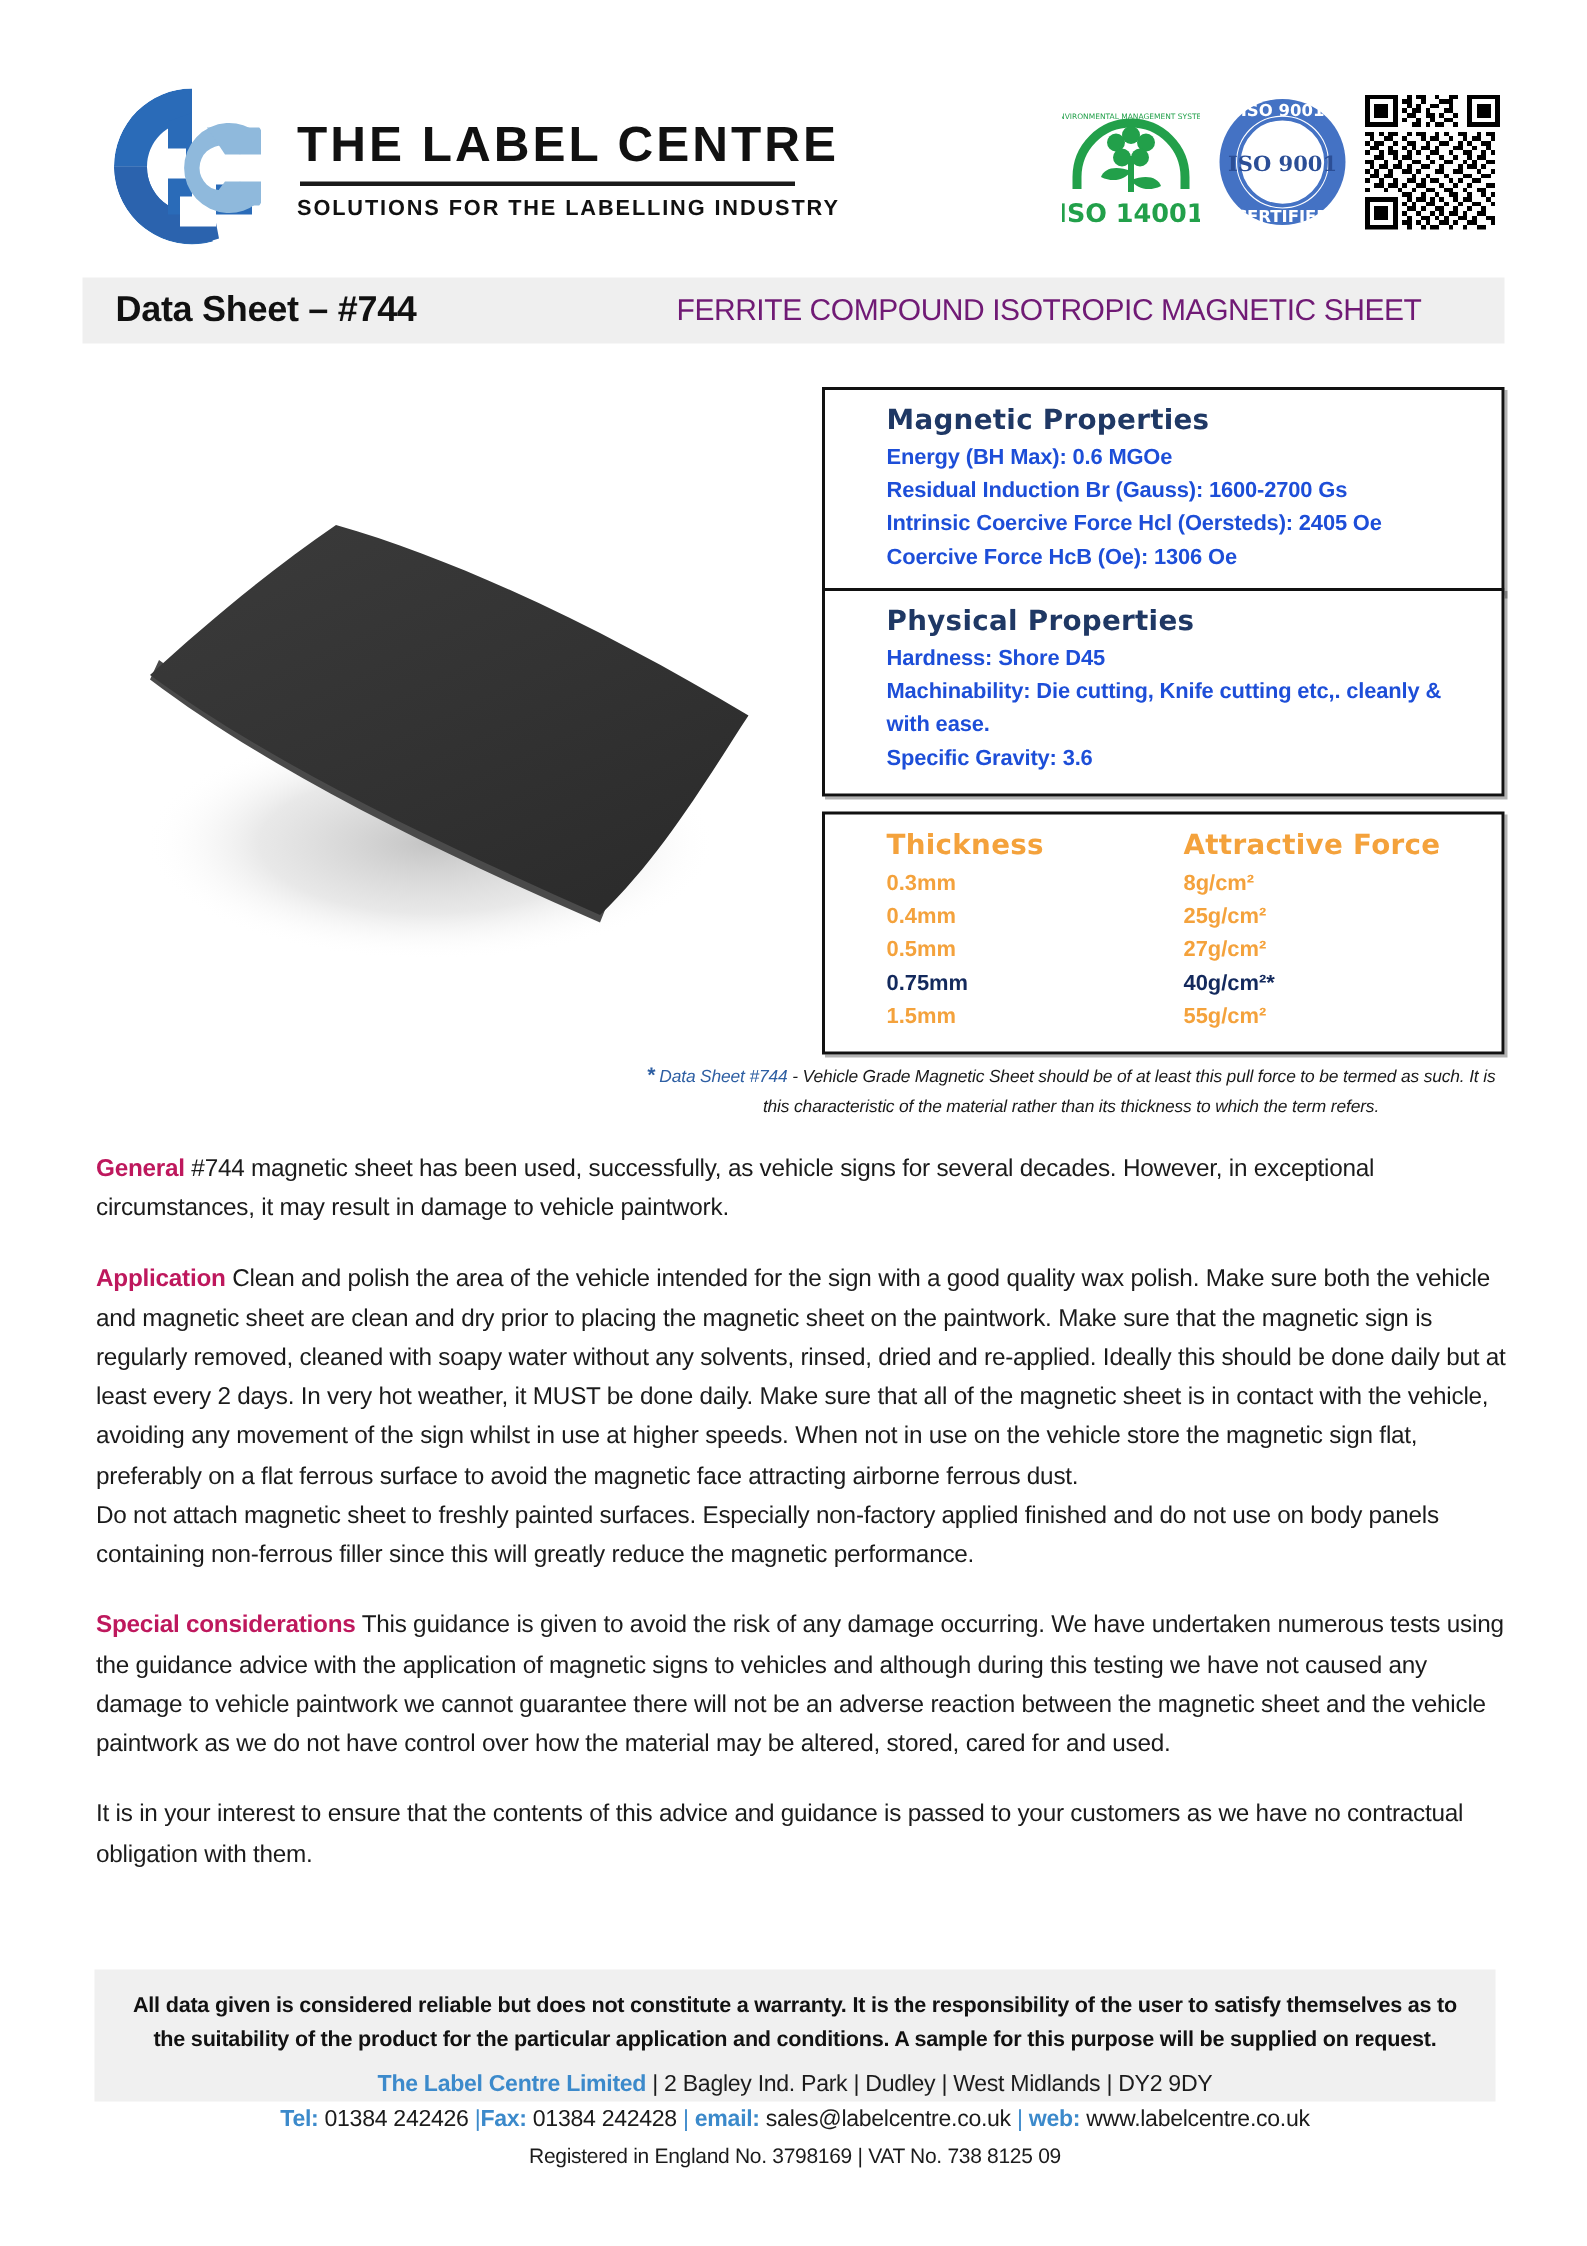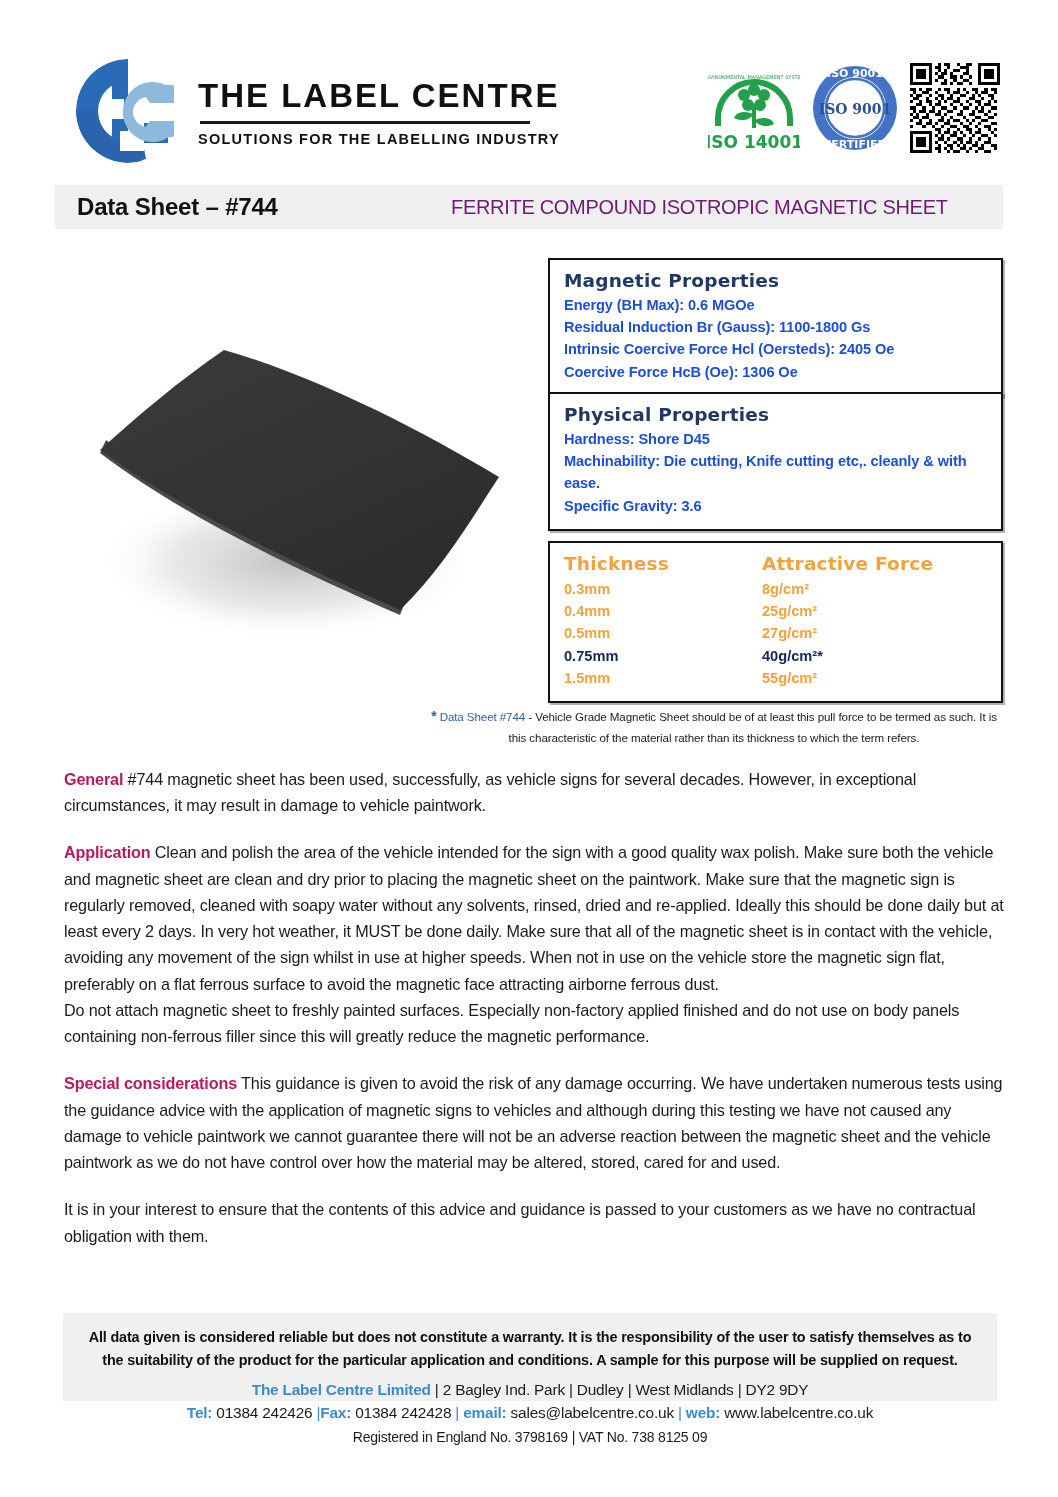--- a/index.html
+++ b/index.html
@@ -118,21 +118,21 @@
     width: 455px;
     border: 2.2px solid #111111;
     background: #ffffff;
     box-sizing: border-box;
     box-shadow: 2px 2px 0 rgba(0,0,0,0.30);
   }
   #box-magnetic { top: 258px; }
   #box-physical { top: 392px; }
   #box-thickness { top: 541px; }
 
-  .spec-inner { padding: 10px 14px 12px 14px; }
+  .spec-inner { padding: 10px 14px 12px 14px; margin-left: 27px; }
 
   .spec-title {
     font-size: 18.5px;
     font-weight: bold;
     color: #1F3864;
     letter-spacing: 0.2px;
     margin-bottom: 3px;
     font-family: "DejaVu Sans", sans-serif;
   }
   .spec-line {
@@ -175,20 +175,21 @@
   
   #footnote {
     position: absolute;
     left: 425px; top: 704px;
     width: 578px;
     text-align: center;
     font-size: 11.6px;
     line-height: 1.72;
     color: #1a1a1a;
     letter-spacing: -0.1px;
+    font-style: italic;
   }
   #footnote .fn-star {
     color: #2E5FA3;
     font-weight: bold;
     font-size: 14px;
   }
   #footnote .fn-ref { color: #2E5FA3; }
 
   
   #body-copy {
@@ -546,21 +547,21 @@
              C 120 210, 230 262, 338 310
              C 380 270, 412 215, 437 177
              C 350 125, 250 75, 162 50
              C 118 80, 74 117, 38 150 Z" fill="url(#sheetGrad)"></path>
   </svg>
 
   <div class="spec-box" id="box-magnetic">
     <div class="spec-inner">
       <div class="spec-title">Magnetic Properties</div>
       <div class="spec-line">Energy (BH Max): 0.6 MGOe</div>
-      <div class="spec-line">Residual Induction Br (Gauss): 1100-1800 Gs</div>
+      <div class="spec-line">Residual Induction Br (Gauss): 1600-2700 Gs</div>
       <div class="spec-line">Intrinsic Coercive Force Hcl (Oersteds): 2405 Oe</div>
       <div class="spec-line">Coercive Force HcB (Oe): 1306 Oe</div>
     </div>
   </div>
 
   <div class="spec-box" id="box-physical">
     <div class="spec-inner">
       <div class="spec-title">Physical Properties</div>
       <div class="spec-line">Hardness: Shore D45</div>
       <div class="spec-line">Machinability: Die cutting, Knife cutting etc,. cleanly &amp; with ease.</div>

